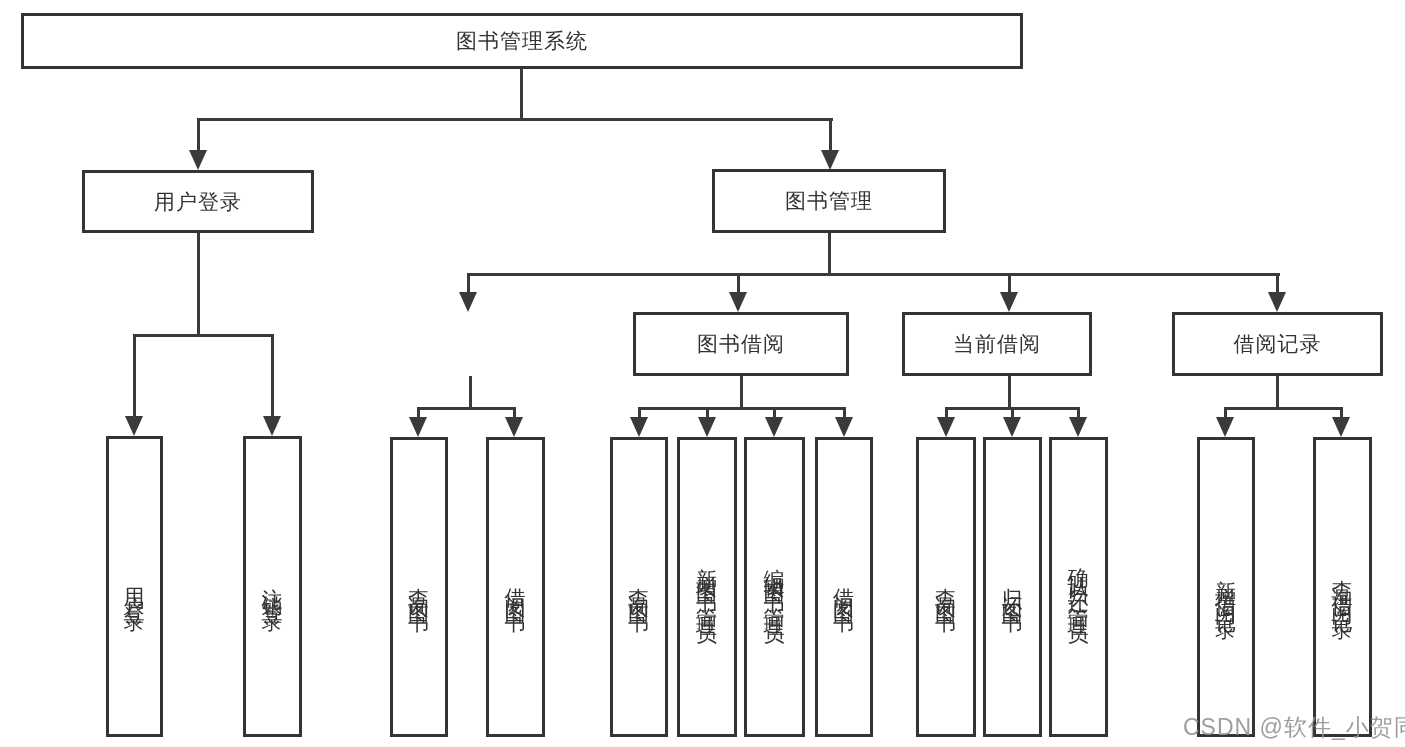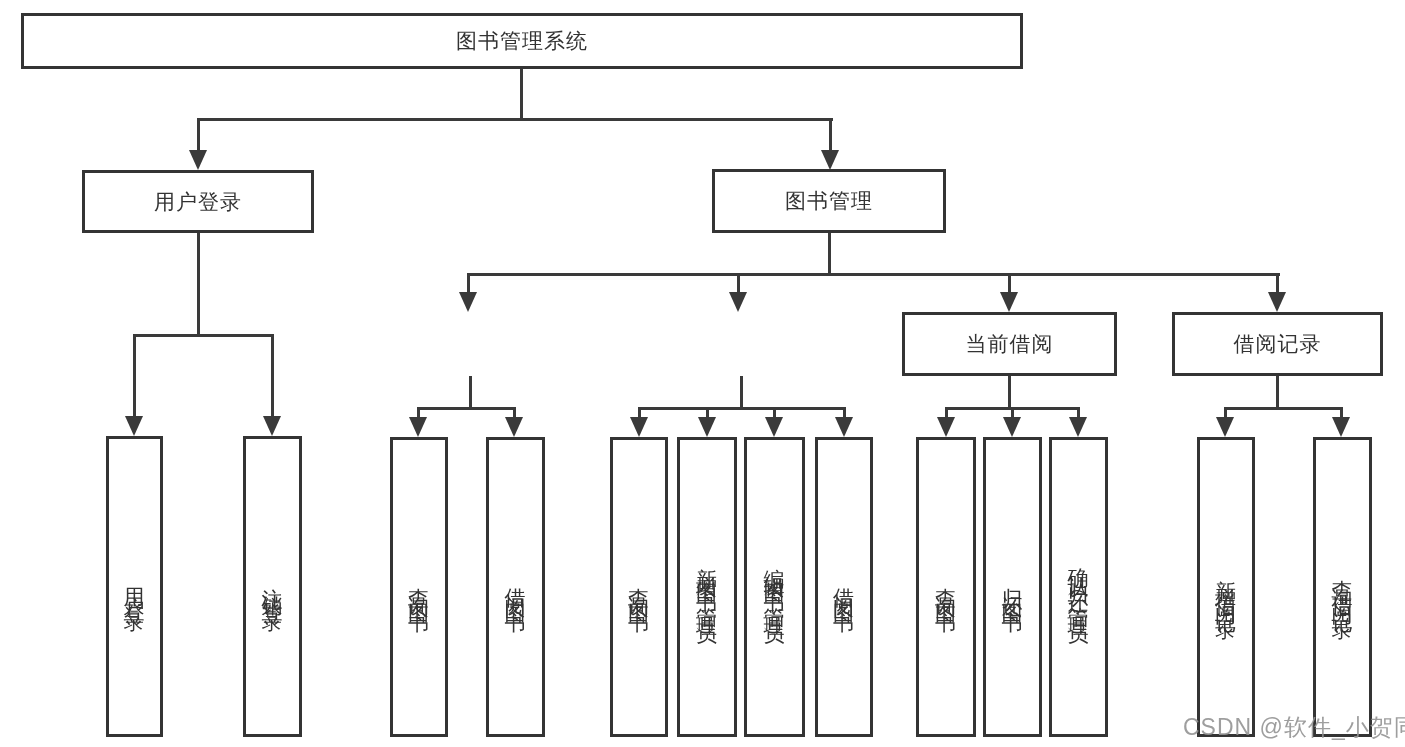--- a/index.html
+++ b/index.html
@@ -82,21 +82,24 @@
   <div class="hline" style="left:467px;top:273px;width:813px;"></div>
   <div class="vline" style="left:467px;top:273px;height:21px;"></div>
   <div class="arrow" style="left:459px;top:292px;"></div>
   <div class="vline" style="left:737px;top:273px;height:21px;"></div>
   <div class="arrow" style="left:729px;top:292px;"></div>
   <div class="vline" style="left:1008px;top:273px;height:21px;"></div>
   <div class="arrow" style="left:1000px;top:292px;"></div>
   <div class="vline" style="left:1276px;top:273px;height:21px;"></div>
   <div class="arrow" style="left:1268px;top:292px;"></div>
 
-  <div class="box" style="left:902px;top:312px;width:215px;height:64px;">
+  <div class="box" style="left:633px;top:312px;width:216px;height:64px;">
+    <span>图书借阅</span>
+  </div>
+  <div class="box" style="left:902px;top:312px;width:190px;height:64px;">
     <span>当前借阅</span>
   </div>
   <div class="box" style="left:1172px;top:312px;width:211px;height:64px;">
     <span>借阅记录</span>
   </div>
 
   <div class="vline" style="left:469px;top:376px;height:34px;"></div>
   <div class="hline" style="left:417px;top:407px;width:99px;"></div>
   <div class="vline" style="left:417px;top:407px;height:14px;"></div>
   <div class="arrow" style="left:409px;top:417px;"></div>

